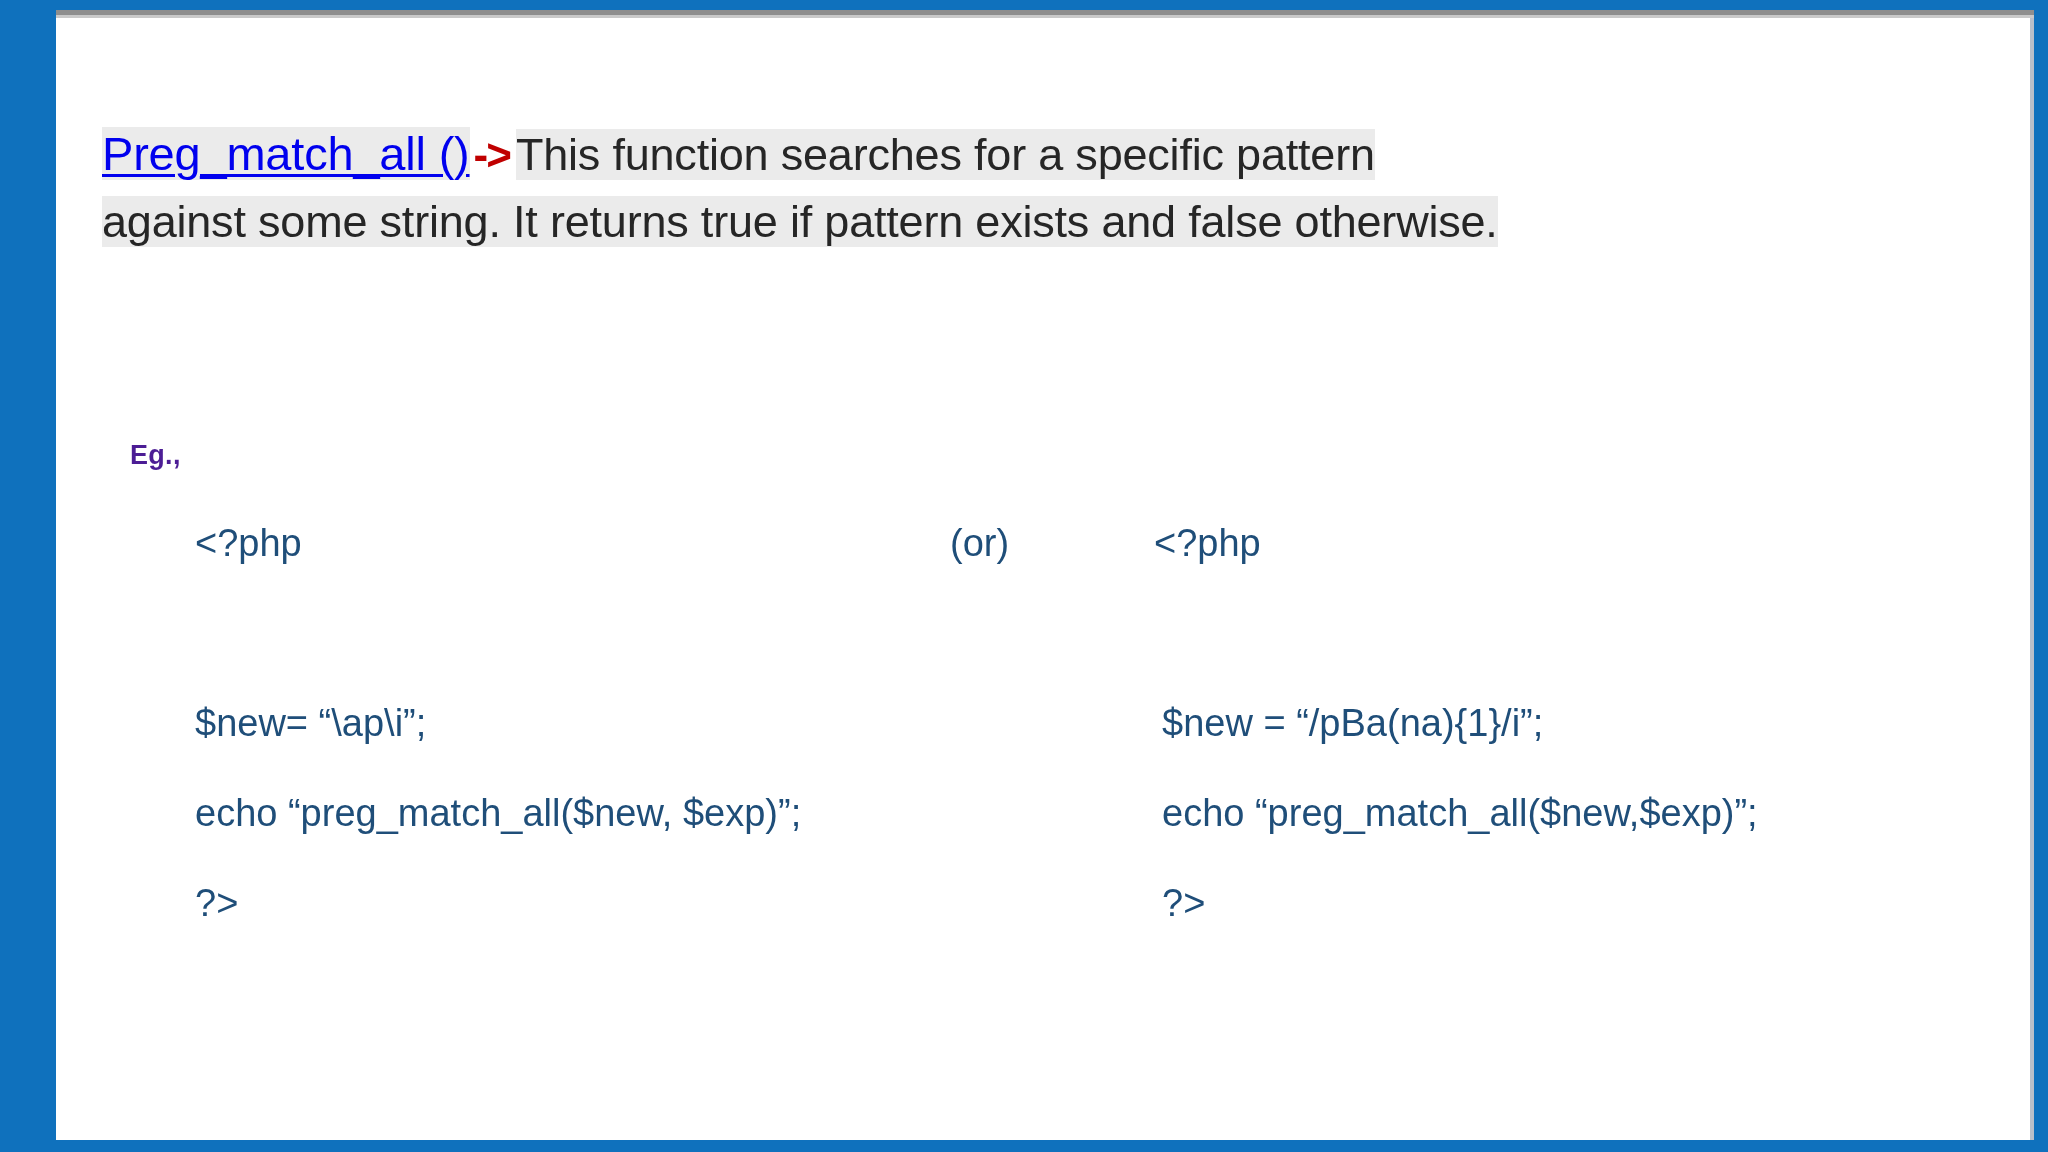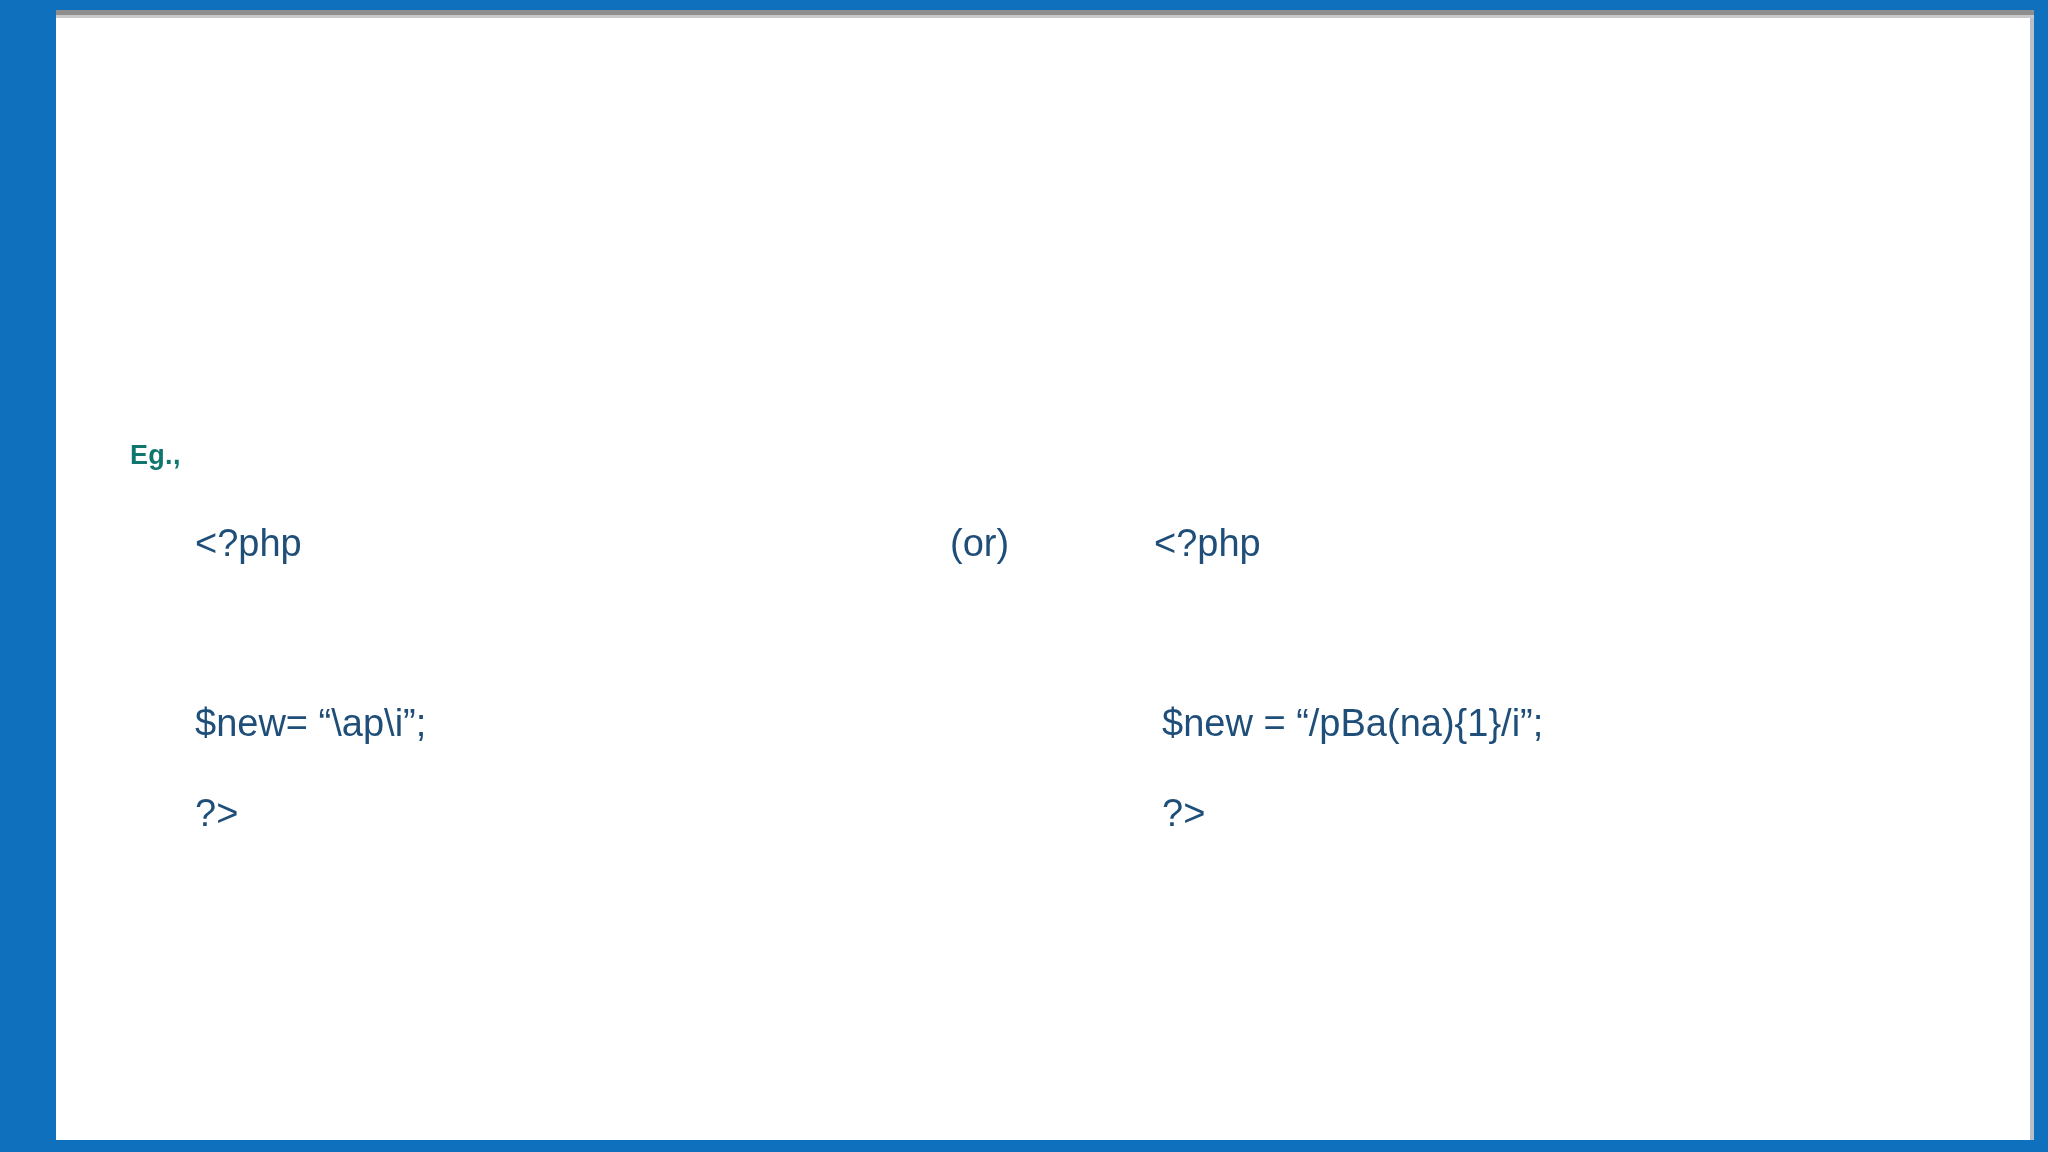--- a/index.html
+++ b/index.html
@@ -76,21 +76,21 @@
     padding: 0 6px 0 4px;
   }
 
   
   .eg-label {
     position: absolute;
     left: 68px;
     top: 420px;
     font-size: 27px;
     font-weight: bold;
-    color: #0f766e;
+    color: #4c1d95;
     letter-spacing: 0.3px;
   }
   .code-area {
     position: absolute;
     left: 68px;
     top: 502px;
     width: 1640px;
   }
   .code-row {
     position: relative;
@@ -119,39 +119,46 @@
   }
 </style>
 </head>
 <body>
 
 <div class="slide-frame">
   <div class="slide-inner-shadow"></div>
 
   <div class="slide-canvas">
 
+    <div class="heading-block">
+      <span class="hl fn-link">Preg_match_all ()</span><span class="arrow-mark">-&gt;</span><span class="hl">This function searches for a specific pattern</span><br><span class="hl">against some string. It returns true if pattern exists and false otherwise.</span>
+    </div>
 
     <div class="eg-label">Eg.,</div>
 
     <div class="code-area">
 
       <div class="code-row">
         <span class="col-left">&lt;?php</span>
         <span class="col-or">(or)</span>
         <span class="col-right">&lt;?php</span>
       </div>
 
       <div class="code-row">
       </div>
 
       <div class="code-row">
         <span class="col-left">$new= “\ap\i”;</span>
         <span class="col-right indented">$new = “/pBa(na){1}/i”;</span>
       </div>
 
+      <div class="code-row">
+        <span class="col-left">echo “preg_match_all($new, $exp)”;</span>
+        <span class="col-right indented">echo “preg_match_all($new,$exp)”;</span>
+      </div>
 
       <div class="code-row">
         <span class="col-left">?&gt;</span>
         <span class="col-right indented">?&gt;</span>
       </div>
 
     </div>
   </div>
 </div>
 

